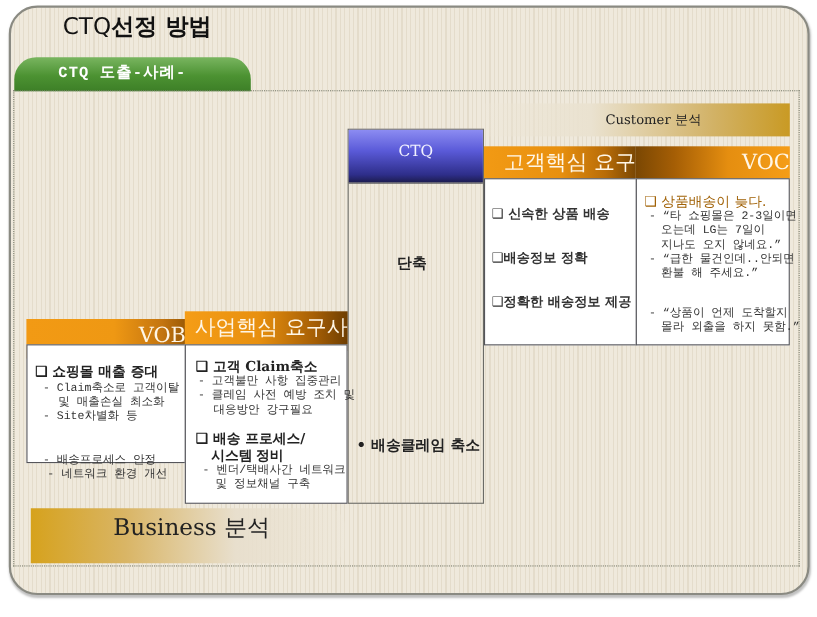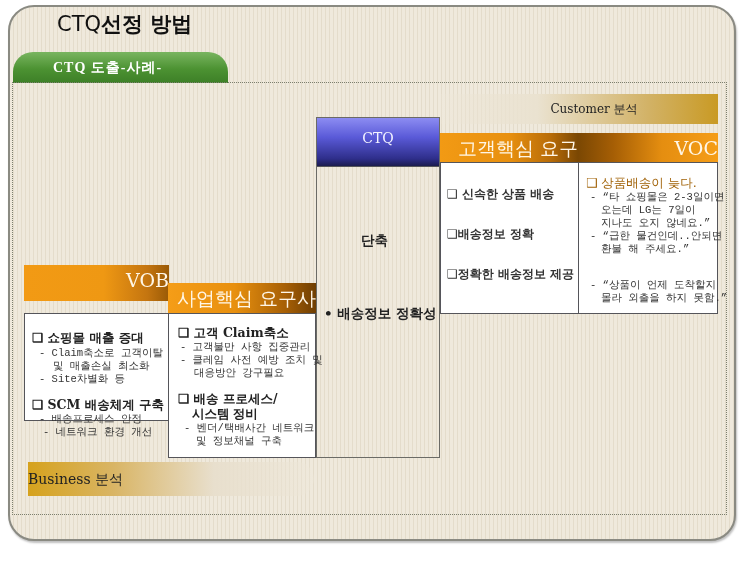--- a/index.html
+++ b/index.html
@@ -19,37 +19,37 @@
   }
   .title {
     position:absolute; left:57px; top:10px; font-size:21px; font-weight:bold;
     color:#111; font-family:"DejaVu Sans","Liberation Sans",sans-serif; letter-spacing:0px;
   }
   .title .ctq { font-weight:normal; }
   .tab {
     position:absolute; left:13px; top:52px; width:215px; height:31px;
     background:linear-gradient(180deg, #79b560 0%, #4c9232 55%, #3d7f27 100%);
     border-radius:20px 20px 0 0; box-sizing:border-box;
-    color:#fff; font-family:Liberation Serif, serif;
+    color:#fff; font-family:Liberation Mono, monospace;
     font-weight:bold; font-size:14px; line-height:31px; padding-left:40px;
     letter-spacing:1px;
   }
   .dotted {
     position:absolute; left:12px; top:82px; width:715px; height:433px;
     border:1px dotted #7c7f6e; box-sizing:border-box;
   }
   .banner-customer {
     position:absolute; left:440px; top:94px; width:278px; height:30px;
     background:linear-gradient(90deg, rgba(239,233,220,0.2) 0%, #eae2d0 35%, #d2b266 75%, #c99a24 100%);
     font-size:12px; line-height:30px; text-align:center; color:#222; box-sizing:border-box; padding-left:30px;
   }
   .banner-business {
-    position:absolute; left:28px; top:462px; width:286px; height:34px;
+    position:absolute; left:28px; top:462px; width:286px; height:50px;
     background:linear-gradient(90deg, #d6a21d 0%, #d9b565 30%, #e8dfcd 65%, rgba(239,233,220,0.3) 100%);
-    font-size:14px; line-height:34px; color:#222; box-sizing:border-box; 
+    font-size:21px; line-height:34px; color:#222; box-sizing:border-box; padding-left:75px;
     border-radius:0 17px 17px 0;
   }
   .ctq-box {
     position:absolute; left:316px; top:117px; width:124px; height:341px;
     border:1px solid #6b6b66; box-sizing:border-box;
   }
   .ctq-head {
     position:absolute; left:0; top:0; right:0; height:48px;
     background:linear-gradient(180deg, #8c8cf2 0%, #5a5ad8 40%, #2e2e8a 85%, #1c1c4e 100%);
     color:#f2f2ff; font-size:14px; text-align:center; line-height:40px;
@@ -102,32 +102,31 @@
   <div class="p s" style="left:22px; top:54px;">지나도 오지 않네요.”</div>
   <div class="p s" style="left:11px; top:67px;">- “급한 물건인데..안되면</div>
   <div class="p s" style="left:22px; top:80px;">환불 해 주세요.”</div>
   <div class="p s" style="left:11px; top:116px;">- “상품이 언제 도착할지</div>
   <div class="p s" style="left:22px; top:129px;">몰라 외출을 하지 못함.”</div>
 </div>
 
 <div class="ctq-box stripes">
   <div class="ctq-head">CTQ</div>
   <div class="ctq-item" style="top:114px; left:16px;padding-left:28px;">단축</div>
-  <div class="ctq-item" style="top:187px;">• 배송정보 정확성</div>
+  <div class="ctq-item" style="top:279px;">• 배송클레임 축소</div>
 </div>
 
-<div class="th orange-left" style="left:24px; top:265px; width:145px; background:linear-gradient(90deg,#f29a14 0%,#ef9813 55%,#c47510 85%,#9a5a06 100%);">VOB</div>
+<div class="th orange-left" style="left:24px; top:290px; width:145px; background:linear-gradient(90deg,#f29a14 0%,#ef9813 55%,#c47510 85%,#9a5a06 100%);">VOB</div>
 <div class="th orange-right" style="left:168px; top:283px; width:148px; background:linear-gradient(90deg,#f59d17 0%,#e8900f 45%,#a55e05 80%,#6e3e02 100%);">사업핵심 요구사항</div>
 
 <div class="td" style="left:24px; top:313px; width:145px; height:108px;">
   <div class="p b" style="left:7px; top:17px;">❑ 쇼핑몰 매출 증대</div>
   <div class="p s" style="left:14px; top:33px;">- Claim축소로 고객이탈</div>
   <div class="p s" style="left:28px; top:46px;">및 매출손실 최소화</div>
   <div class="p s" style="left:14px; top:59px;">- Site차별화 등</div>
-  <div class="p b" style="left:7px; top:84px;">❑ SCM 배송체계 구축</div>
   <div class="p s" style="left:14px; top:99px;">- 배송프로세스 안정</div>
   <div class="p s" style="left:18px; top:112px;">- 네트워크 환경 개선</div>
 </div>
 
 <div class="td" style="left:168px; top:313px; width:148px; height:145px;">
   <div class="p b" style="left:9px; top:12px;">❑ 고객 Claim축소</div>
   <div class="p s" style="left:11px; top:27px;">- 고객불만 사항 집중관리</div>
   <div class="p s" style="left:11px; top:40px;">- 클레임 사전 예방 조치 및</div>
   <div class="p s" style="left:25px; top:53px;">대응방안 강구필요</div>
   <div class="p b" style="left:9px; top:78px;">❑ 배송 프로세스/</div>

